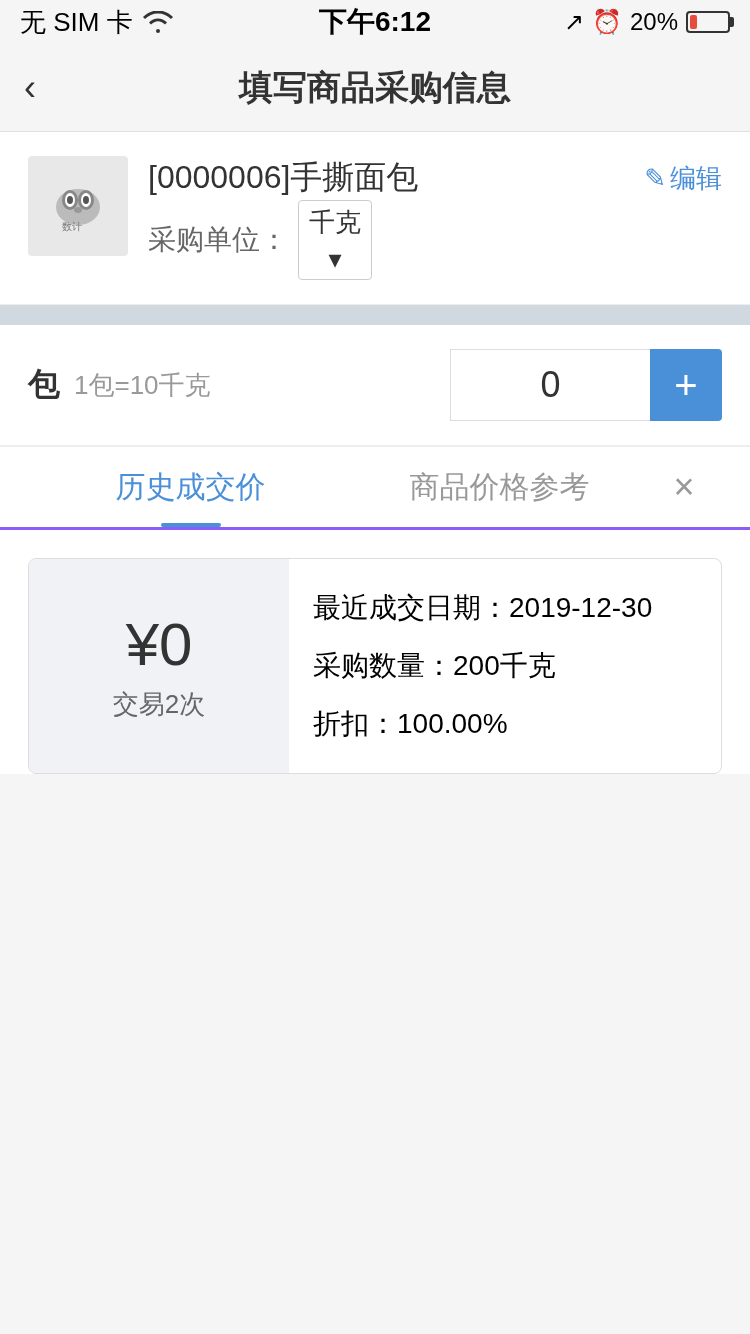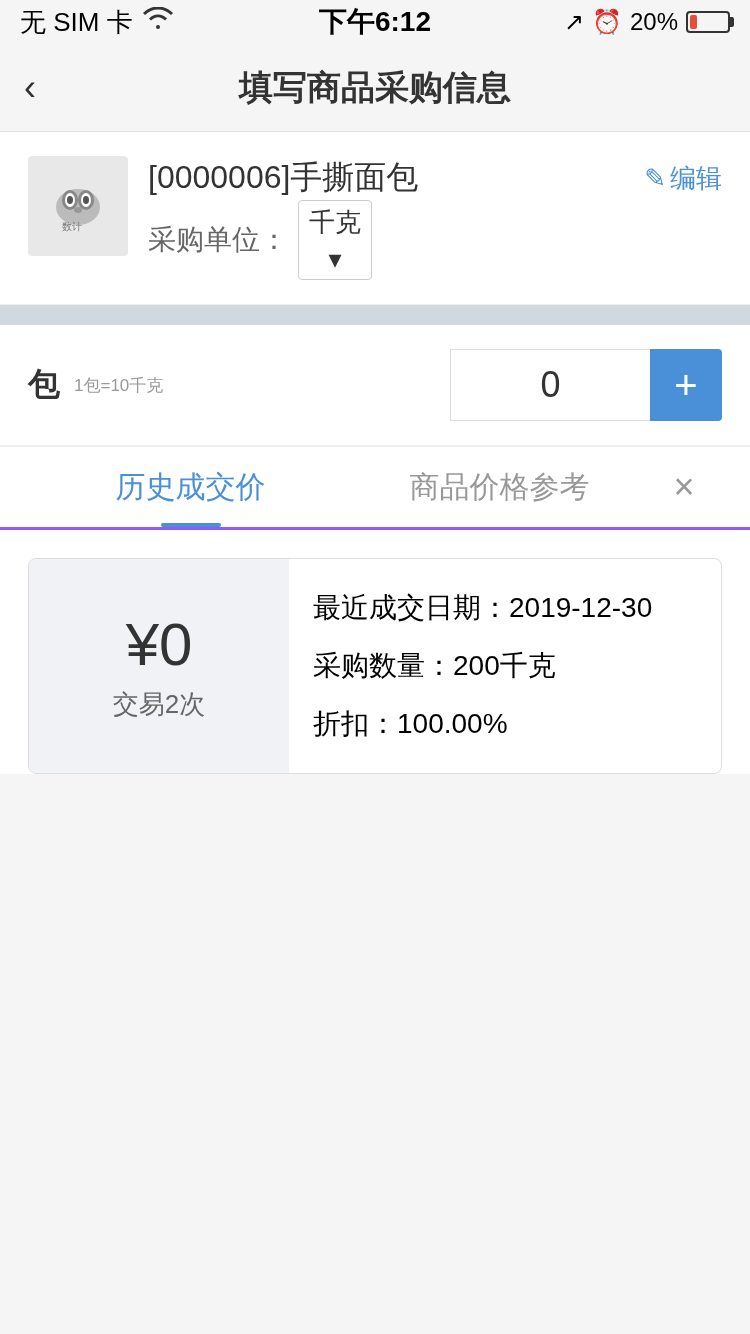--- a/index.html
+++ b/index.html
@@ -19,21 +19,21 @@
       background: #f5f5f5;
       display: flex;
       align-items: center;
       justify-content: space-between;
       padding: 0 20px;
       font-size: 26px;
       font-weight: 500;
     }
     .status-left {
       display: flex;
-      align-items: flex-start;
+      align-items: flex-end;
       gap: 10px;
       font-size: 26px;
     }
     .status-center {
       font-size: 28px;
       font-weight: 600;
       position: absolute;
       left: 50%;
       transform: translateX(-50%);
     }
@@ -189,21 +189,21 @@
       display: flex;
       align-items: center;
       gap: 14px;
     }
     .unit-badge {
       font-size: 32px;
       font-weight: 600;
       color: #333;
     }
     .unit-conv {
-      font-size: 17px;
+      font-size: 26px;
       color: #999;
     }
     .quantity-input-area {
       display: flex;
       align-items: center;
       gap: 0;
     }
     .quantity-box {
       width: 200px;
       height: 72px;

